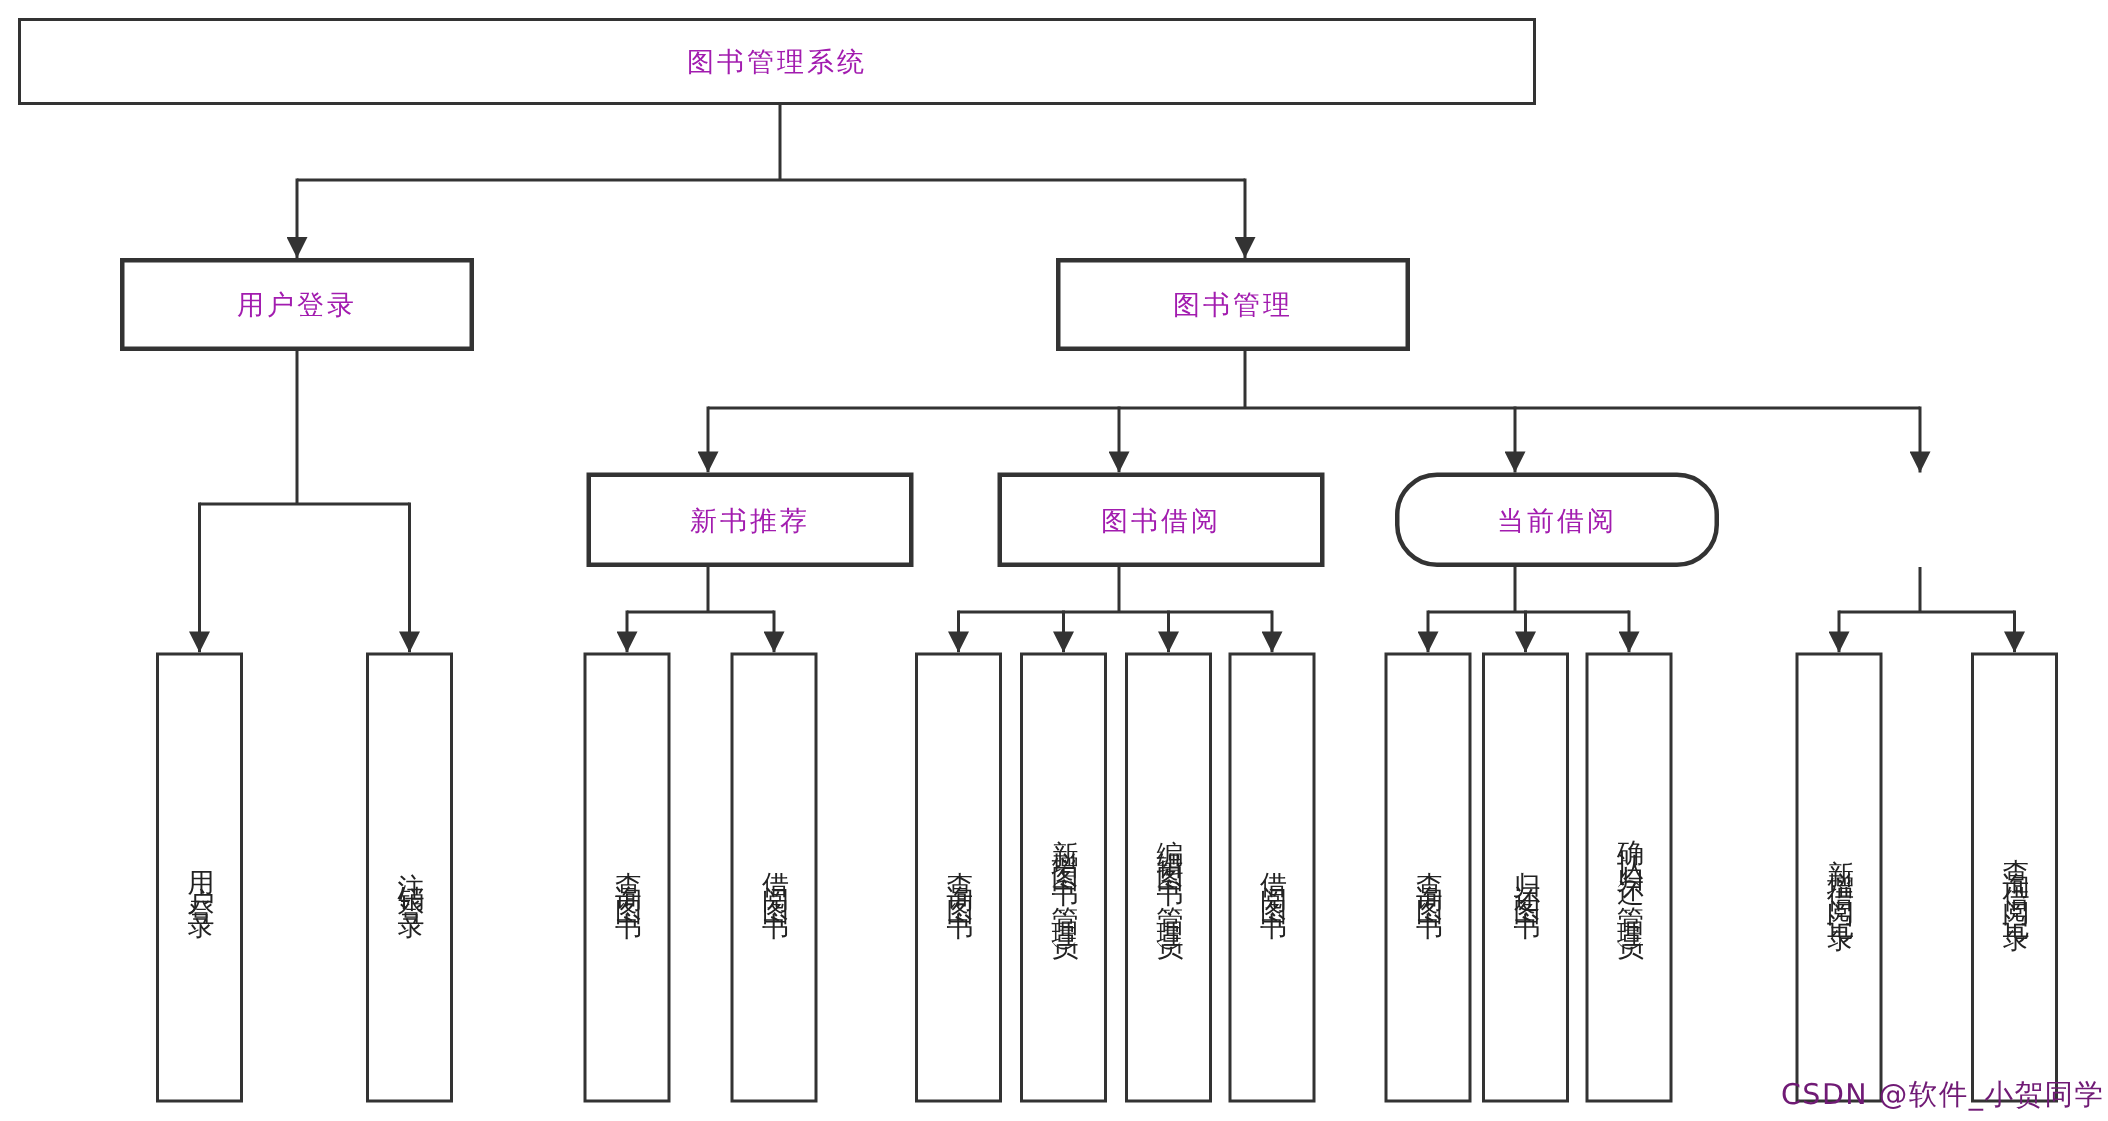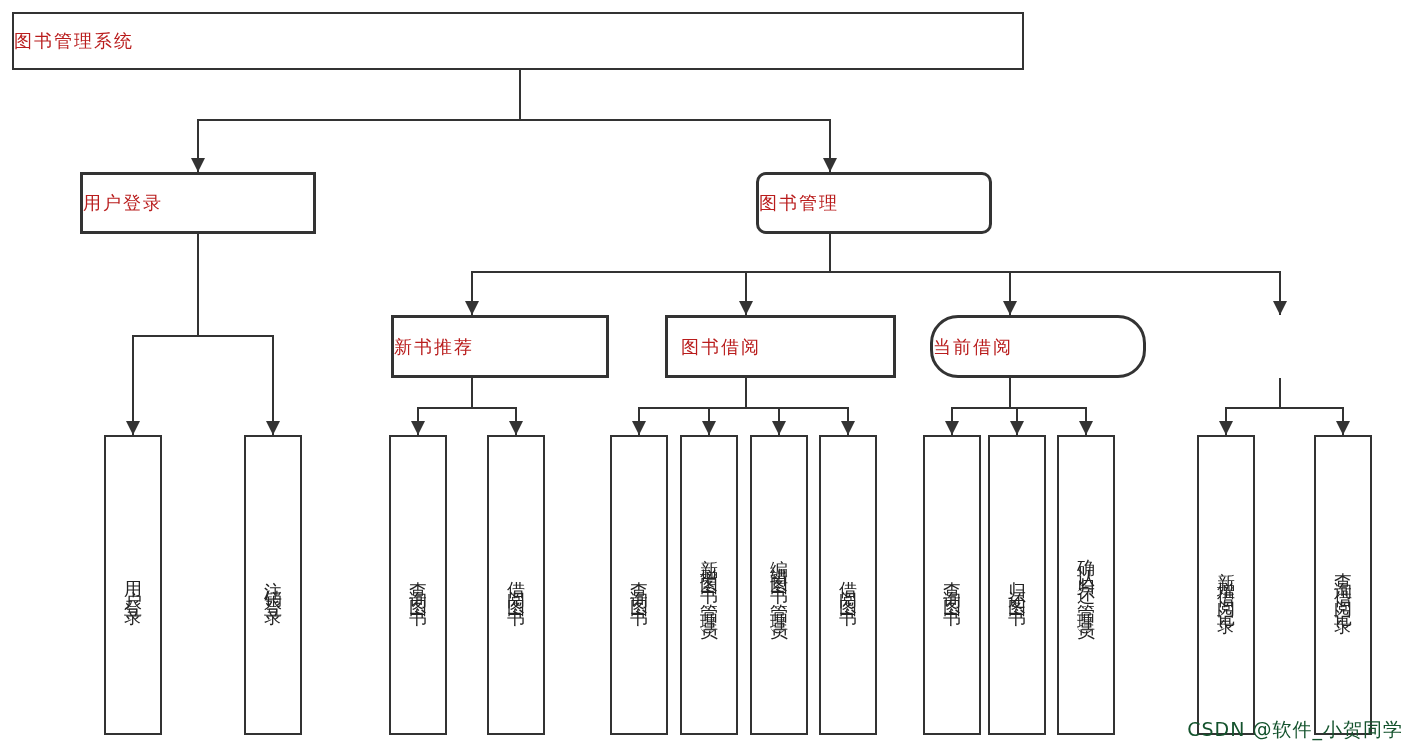--- a/index.html
+++ b/index.html
@@ -19,21 +19,22 @@
     position: absolute;
     left: 0; top: 0;
     z-index: 0;
   }
   .node {
     position: absolute;
     background: #ffffff;
     border: 3px solid #333333;
     display: flex;
     align-items: center;
-    color: #b91c1c;
+    justify-content: center;
+    color: #a21caf;
     font-size: 18px;
     letter-spacing: 2px;
     z-index: 1;
     box-sizing: content-box;
   }
   .node.root {
     left: 12px; top: 12px;
     width: 1008px; height: 54px;
     border-width: 2px;
   }
@@ -57,21 +58,21 @@
     font-size: 18px;
     letter-spacing: 9px;
     color: #222222;
     white-space: nowrap;
   }
   .watermark {
     position: absolute;
     right: 2px;
     bottom: 4px;
     font-size: 19px;
-    color: #14532d;
+    color: #701a75;
     letter-spacing: 1px;
     z-index: 2;
   }
 </style>
 </head>
 <body>
 
 <div class="canvas">
 
   <svg class="lines" width="1405" height="747" viewBox="0 0 1405 747" xmlns="http://www.w3.org/2000/svg">
@@ -124,28 +125,28 @@
     </g>
   </svg>
 
   <div class="node root">
     <span>图书管理系统</span>
   </div>
 
   <div class="node mid1" style="left:80px;">
     <span>用户登录</span>
   </div>
-  <div class="node mid1" style="left:756px;border-radius:10px;">
+  <div class="node mid1" style="left:704px;">
     <span>图书管理</span>
   </div>
 
   <div class="node mid2" style="left:363px;width:212px;">
     <span>新书推荐</span>
   </div>
-  <div class="node mid2" style="left:637px;width:212px;padding-left:13px;">
+  <div class="node mid2" style="left:637px;width:212px;">
     <span>图书借阅</span>
   </div>
   <div class="node mid2" style="left:902px;width:210px;border-radius:28px;">
     <span>当前借阅</span>
   </div>
 
   <div class="leaf" style="left:104px;">
     <span>用户登录</span>
   </div>
   <div class="leaf" style="left:244px;">

